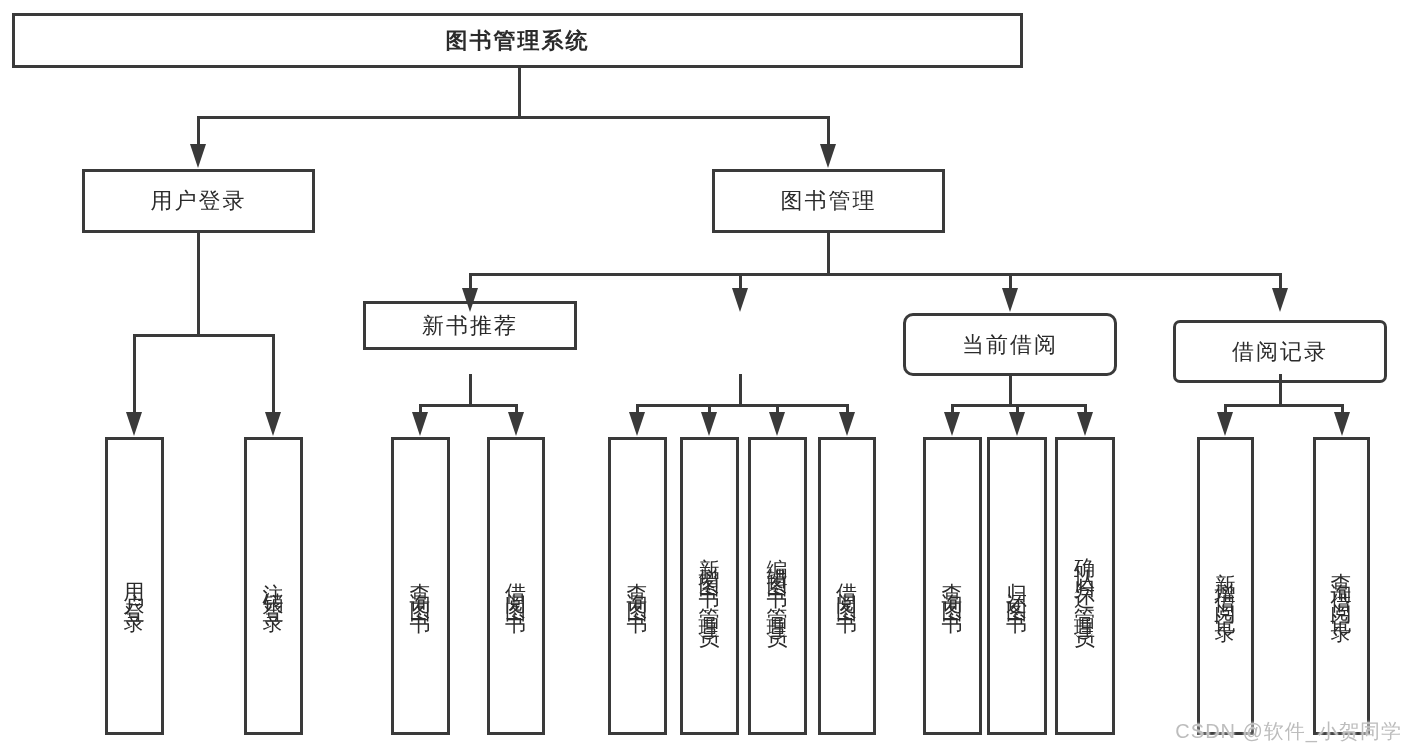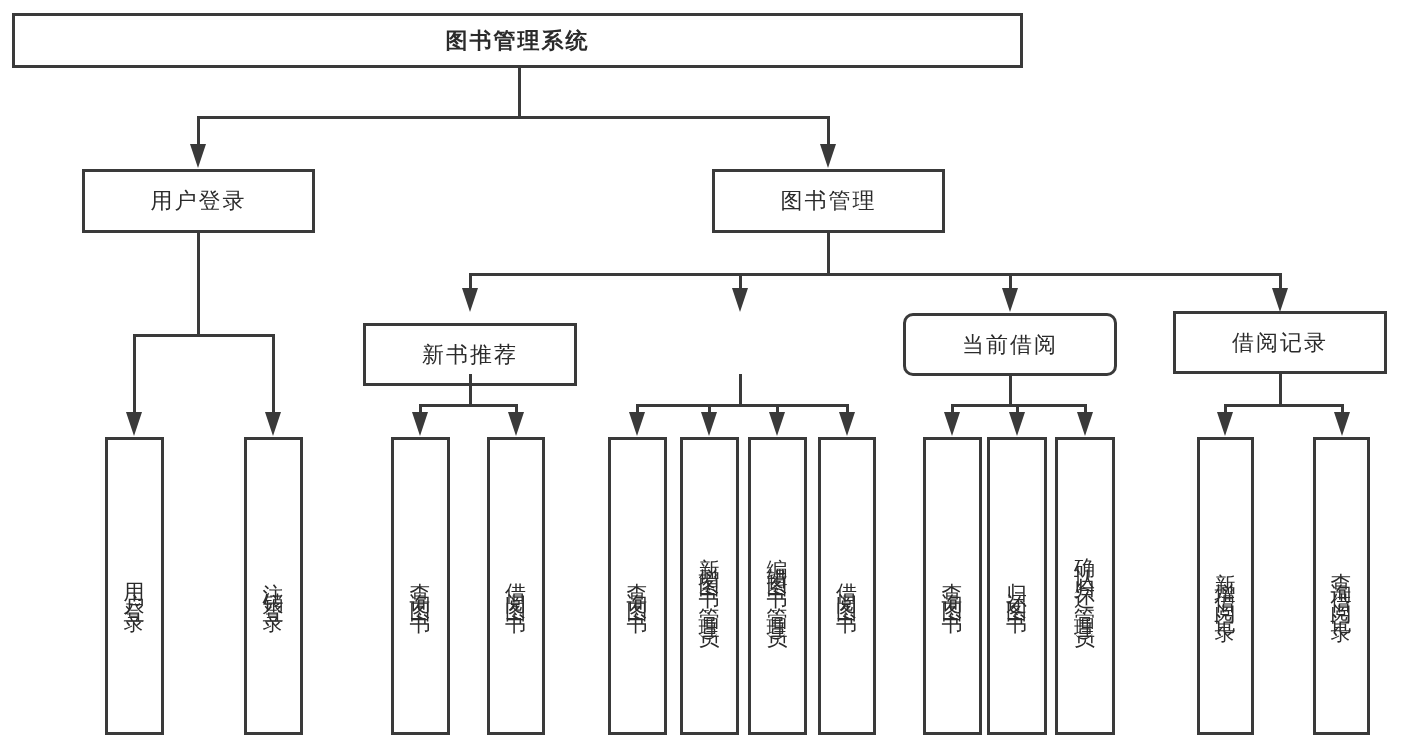--- a/index.html
+++ b/index.html
@@ -77,23 +77,23 @@
 </head>
 <body>
 
 <div class="canvas">
 
   <div class="box box-h" style="left:12px;top:13px;width:1011px;height:55px;font-weight:bold;">图书管理系统</div>
 
   <div class="box box-h" style="left:82px;top:169px;width:233px;height:64px;">用户登录</div>
   <div class="box box-h" style="left:712px;top:169px;width:233px;height:64px;">图书管理</div>
 
-  <div class="box box-h" style="left:363px;top:323px;width:214px;height:63px;">新书推荐</div>
+  <div class="box box-h" style="left:363px;top:301px;width:214px;height:49px;">新书推荐</div>
   <div class="box box-h" style="left:903px;top:313px;width:214px;height:63px;border-radius:10px;">当前借阅</div>
-  <div class="box box-h" style="left:1173px;top:311px;width:214px;height:63px;">借阅记录</div>
+  <div class="box box-h" style="left:1173px;top:320px;width:214px;height:63px;border-radius:7px;">借阅记录</div>
 
   <div class="box box-v" style="left:105px;top:437px;width:59px;height:298px;">
     <span class="vtext">用户登录</span>
     </div>
   <div class="box box-v" style="left:244px;top:437px;width:59px;height:298px;">
     <span class="vtext">注销登录</span>
     </div>
 
   <div class="box box-v" style="left:391px;top:437px;width:59px;height:298px;">
     <span class="vtext">查询图书</span>
@@ -184,14 +184,15 @@
   <div class="ah" style="left:629px;top:412px;"></div>
   <div class="ah" style="left:701px;top:412px;"></div>
   <div class="ah" style="left:769px;top:412px;"></div>
   <div class="ah" style="left:839px;top:412px;"></div>
   <div class="ah" style="left:944px;top:412px;"></div>
   <div class="ah" style="left:1009px;top:412px;"></div>
   <div class="ah" style="left:1077px;top:412px;"></div>
   <div class="ah" style="left:1217px;top:412px;"></div>
   <div class="ah" style="left:1334px;top:412px;"></div>
 
+  <div class="watermark">CSDN @软件_小贺同学</div>
 
 </div>
 
 </body></html>

